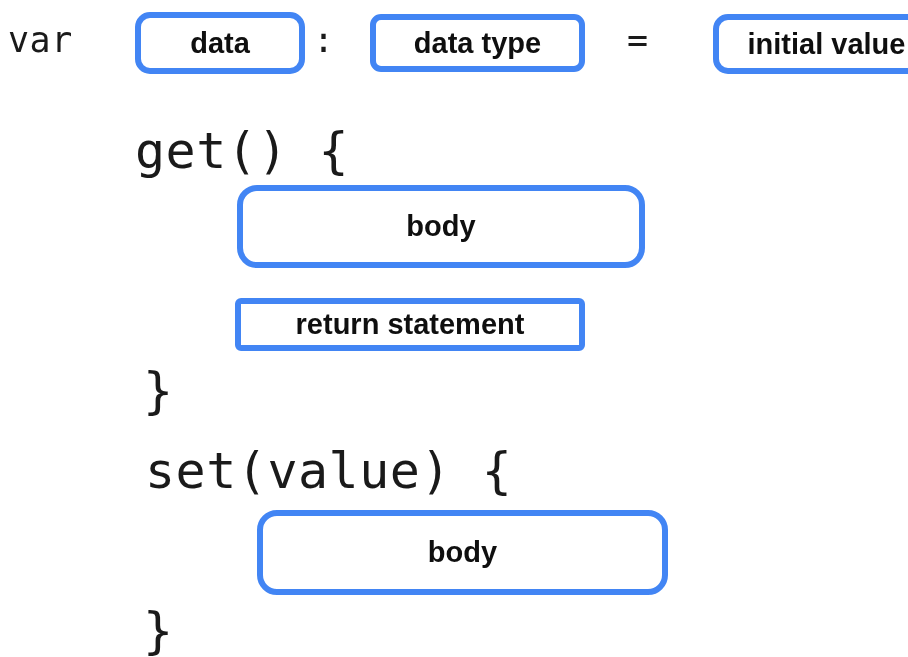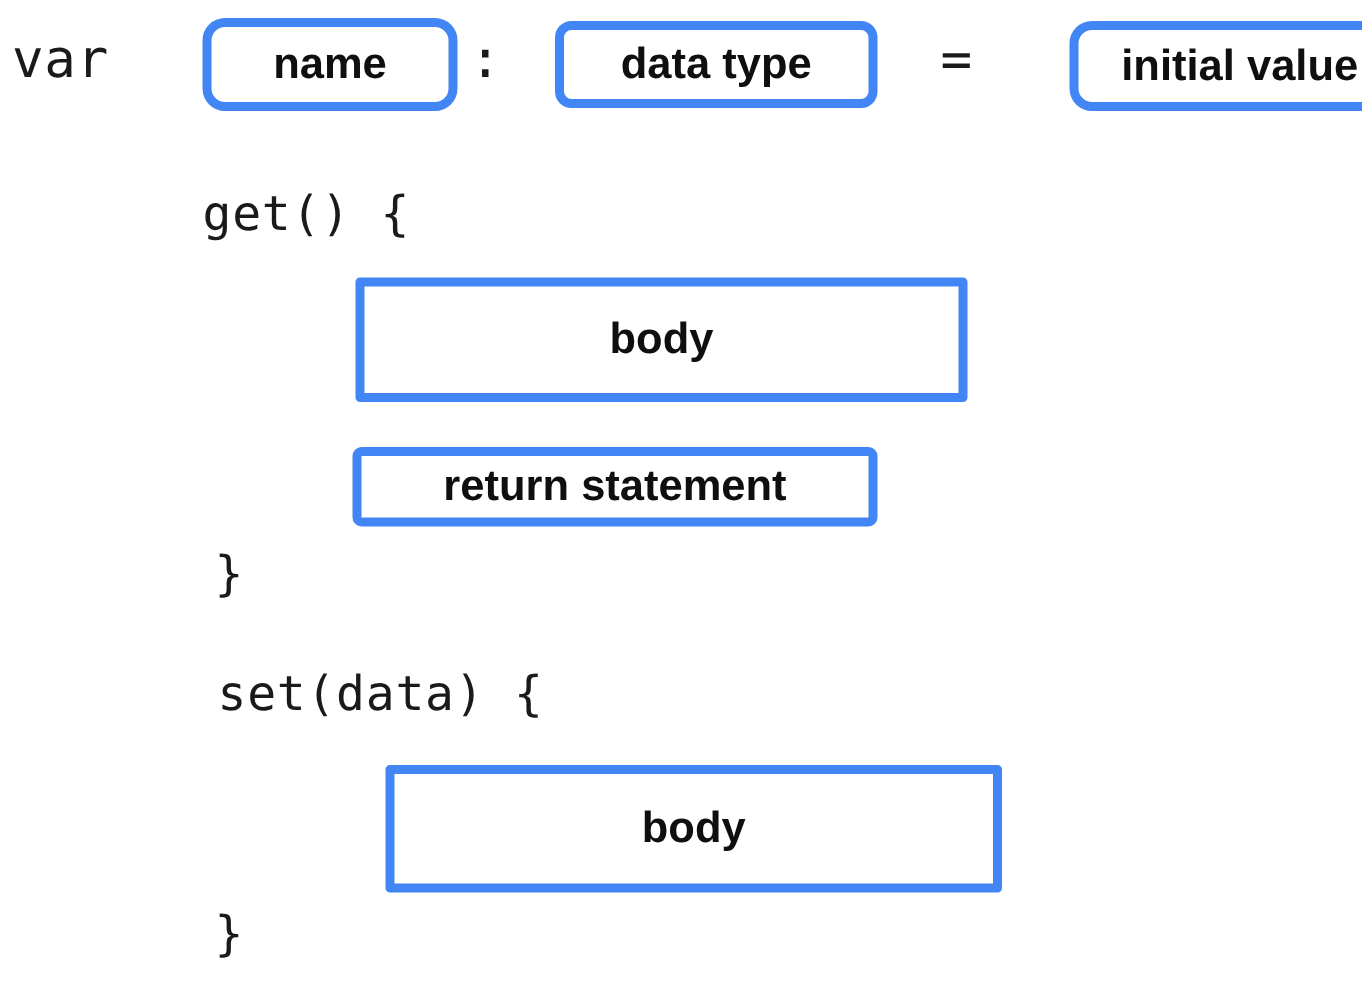--- a/index.html
+++ b/index.html
@@ -19,49 +19,49 @@
   .code {
     position: absolute;
     font-family: "DejaVu Sans Mono", monospace;
     font-weight: 400;
     color: var(--text);
     line-height: 1;
     white-space: pre;
     letter-spacing: 0.5px;
   }
   .code-sm { font-size: 35px; }
-  .code-lg { font-size: 32px; }
+  .code-lg { font-size: 50px; }
   .slot {
     position: absolute;
     border: 6px solid var(--accent);
     background: #ffffff;
     display: flex;
     align-items: center;
     justify-content: center;
   }
   .slot .slot-label {
     font-family: "Liberation Sans", sans-serif;
     font-weight: 700;
     font-size: 29px;
     color: #0f0f0f;
     white-space: nowrap;
   }
   .r14 { border-radius: 15px; }
-  .r12 { border-radius: 3px; }
+  .r12 { border-radius: 20px; }
   .r6  { border-radius: 6px; }
 </style>
 </head>
 <body>
 
 <div class="canvas">
 
   <span class="code code-sm" style="left:8px; top:23px;">var</span>
 
   <div class="slot r14" style="left:135px; top:12px; width:170px; height:62px;">
-    <span class="slot-label">name</span>
+    <span class="slot-label">data</span>
   </div>
 
   <span class="code code-sm" style="left:313px; top:23px;">:</span>
 
   <div class="slot r14" style="left:370px; top:14px; width:215px; height:58px;border-radius:11px;">
     <span class="slot-label">data type</span>
   </div>
 
   <span class="code code-sm" style="left:627px; top:23px;">=</span>
 
@@ -74,21 +74,21 @@
   <div class="slot r12" style="left:237px; top:185px; width:408px; height:83px;">
     <span class="slot-label">body</span>
   </div>
 
   <div class="slot r6" style="left:235px; top:298px; width:350px; height:53px;">
     <span class="slot-label">return statement</span>
   </div>
 
   <span class="code code-lg" style="left:143px; top:366px;">}</span>
 
-  <span class="code code-lg" style="left:145px; top:446px;">set(data) {</span>
+  <span class="code code-lg" style="left:145px; top:446px;">set(value) {</span>
 
   <div class="slot r12" style="left:257px; top:510px; width:411px; height:85px;">
     <span class="slot-label">body</span>
   </div>
 
   <span class="code code-lg" style="left:143px; top:606px;">}</span>
 
 </div>
 
 </body></html>

